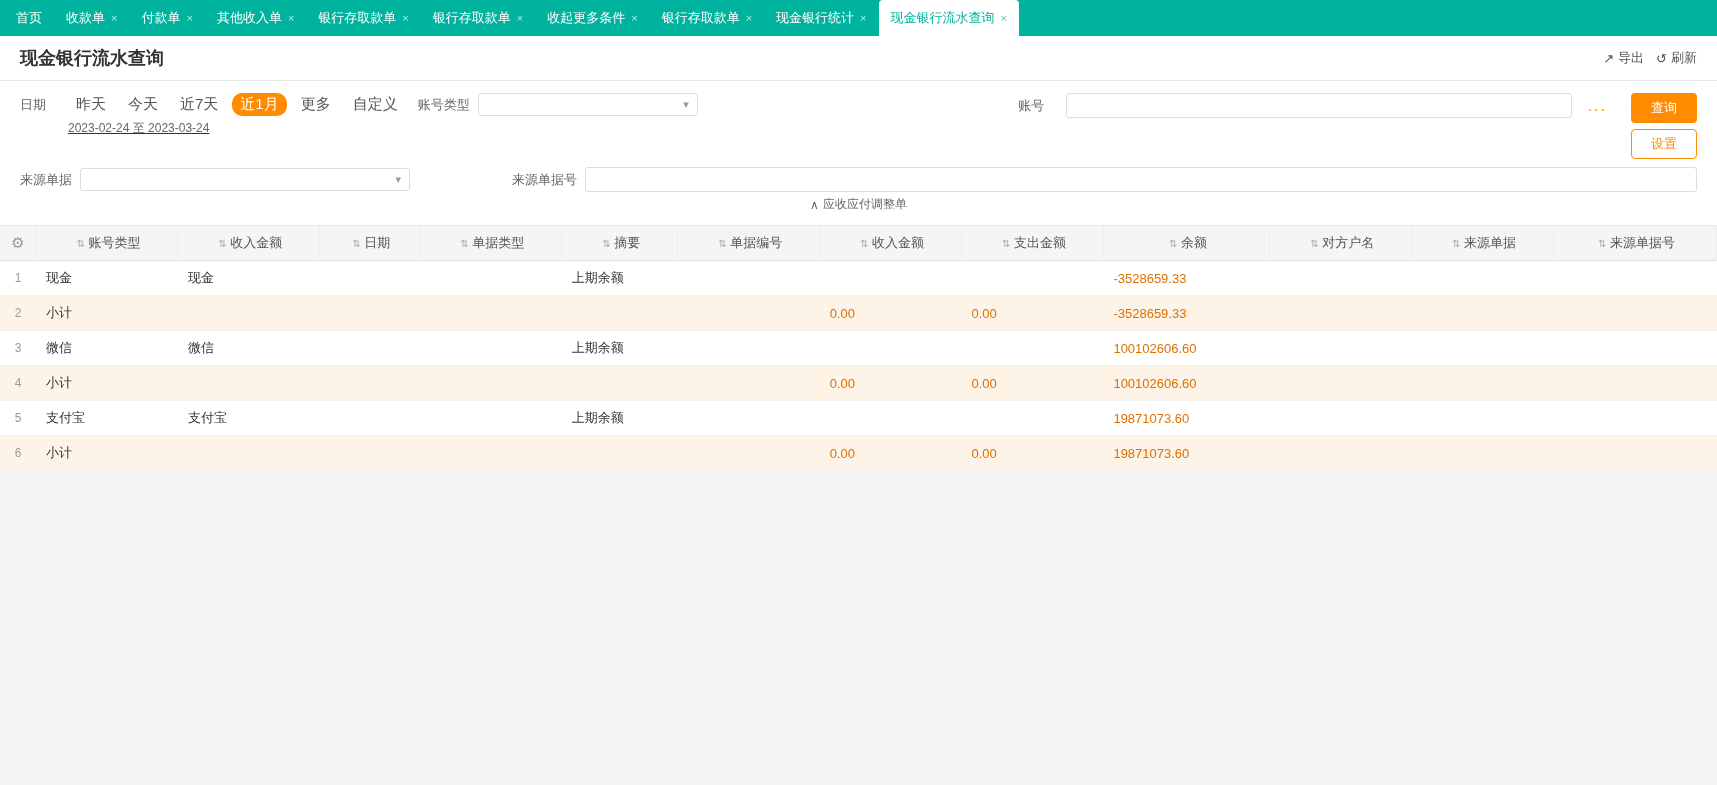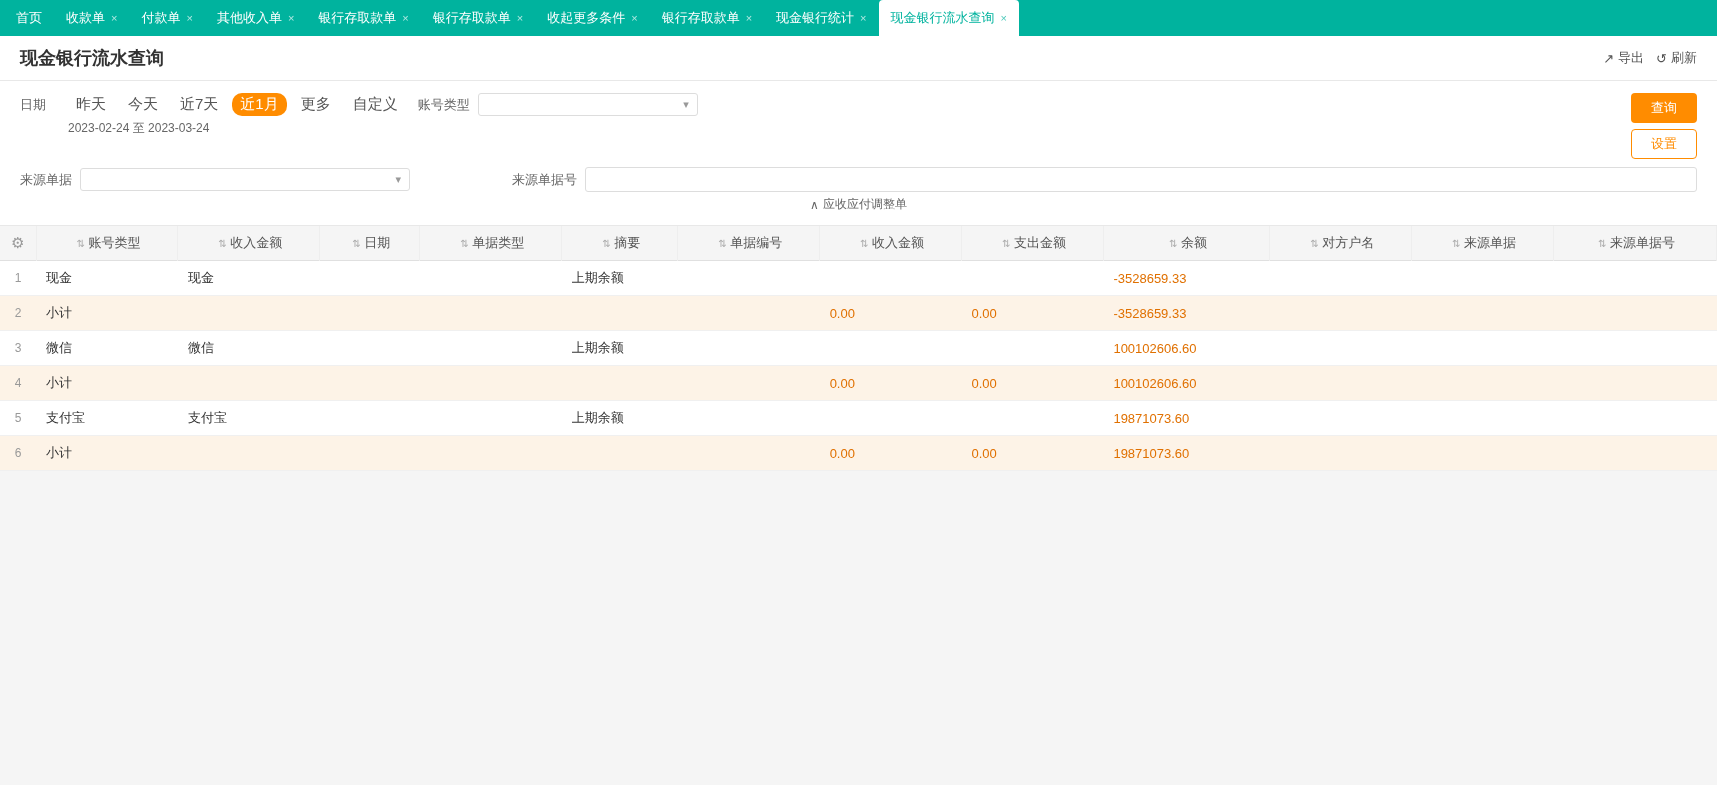--- a/index.html
+++ b/index.html
@@ -277,33 +277,38 @@
         <span class="filter-label">日期</span>
         <div class="date-options">
           <button class="date-btn">昨天</button>
           <button class="date-btn">今天</button>
           <button class="date-btn">近7天</button>
           <button class="date-btn active">近1月</button>
           <button class="date-btn">更多</button>
           <button class="date-btn">自定义</button>
         </div>
       </div>
-      <div style="padding-left:44px;">
+      <div style="padding-left:44px;text-decoration:underline;">
         <span class="date-range">2023-02-24 至 2023-03-24</span>
       </div>
     </div>
 
     <div style="display:flex; align-items:center; gap:8px; flex:1;">
       <span class="filter-label">账号类型</span>
       <div class="select-wrap" style="min-width:220px;">
         <span></span>
         <span class="chevron">▾</span>
       </div>
     </div>
 
+    <div style="display:flex; align-items:center; gap:8px; flex:1;">
+      <span class="filter-label">账号</span>
+      <input class="filter-input" type="text" style="flex: 1 1 0%; min-width: 200px;">
+      <span class="dots-btn">...</span>
+    </div>
 
     <div class="filter-right-btns">
       <button class="btn-query">查询</button>
       <button class="btn-settings">设置</button>
     </div>
   </div>
 
   <div style="display:flex; align-items:center; gap:12px; margin-top:8px;">
     <div style="display:flex; align-items:center; gap:8px; min-width:480px;">
       <span class="filter-label">来源单据</span>

